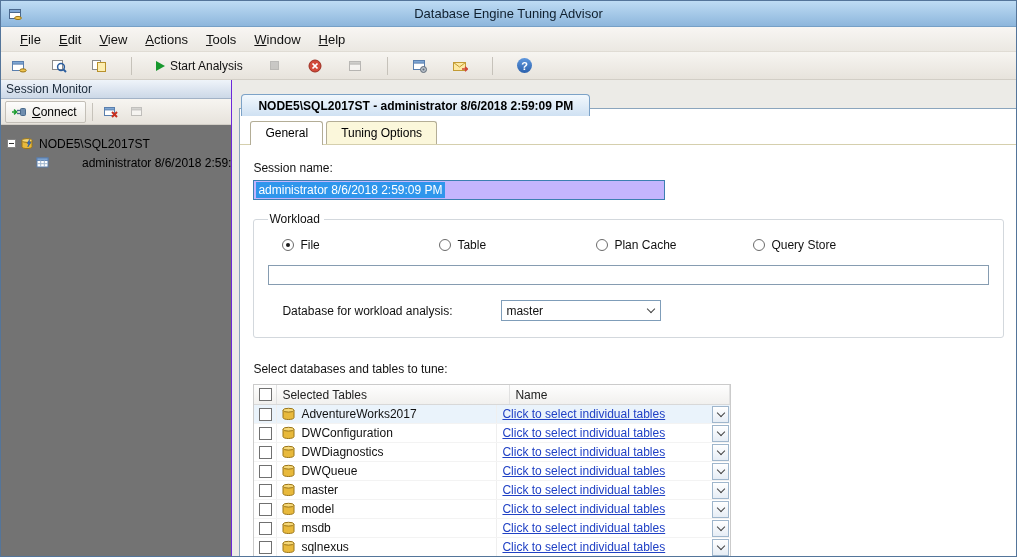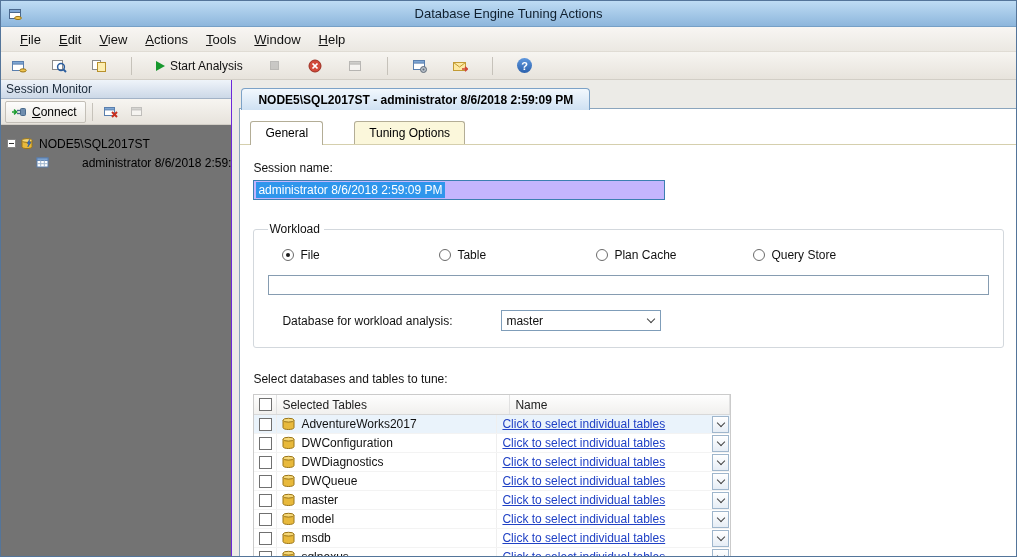--- a/index.html
+++ b/index.html
@@ -38,33 +38,33 @@
   .connect-btn .lbl::first-letter { text-decoration:underline; }
   .tree { flex:1; background:#737373; padding-top:9px; font-size:12px; overflow:hidden; }
   .tree-row { display:flex; align-items:center; height:19px; gap:4px; padding-left:6px; white-space:nowrap; overflow:hidden; }
   .tree-row.child { padding-left:35px;gap:32px; }
   .expander { width:9px; height:9px; border:1px solid #848484; background:#fff; position:relative; flex:0 0 auto; }
   .expander::after { content:""; position:absolute; left:1px; top:3px; width:5px; height:1px; background:#333; }
 
   
   .main { flex:1; background:#ecebe7; display:flex; flex-direction:column; overflow:hidden; }
   .doc-tab-row { flex:0 0 25px; display:flex; align-items:flex-end; padding-left:9px; margin-top:3px; }
-  .doc-tab { background:linear-gradient(#f2f8fd,#cfe1f3); border:1px solid #7ca2c7; border-bottom:none; border-radius:4px 4px 0 0; font-weight:bold; font-size:12px; padding:4px 16px 3px; position:relative; top:2px; z-index:2; }
+  .doc-tab { background:linear-gradient(#f2f8fd,#cfe1f3); border:1px solid #7ca2c7; border-bottom:none; border-radius:4px 4px 0 0; font-weight:bold; font-size:12px; padding:4px 16px 3px; position:relative; top:8px; z-index:2; }
   .doc-panel { flex:1; background:#fff; border-top:1px solid #8ba5bd; border-left:1px solid #8ba5bd; margin-left:7px; display:flex; flex-direction:column; overflow:hidden; }
 
-  .subtabs { display:flex; align-items:flex-end; padding:12px 0 0 10px; border-bottom:1px solid #d5cfad;gap:28px; }
+  .subtabs { display:flex; align-items:flex-end; padding:12px 0 0 10px; border-bottom:1px solid #d5cfad; }
   .subtab { font-size:12px; padding:4px 14px; border:1px solid #b3ad96; border-bottom:none; border-radius:3px 3px 0 0; background:#fbf7db; margin-right:3px; cursor:default; }
   .subtab.active { background:#fff; margin-bottom:-1px; padding-bottom:5px; }
 
   .page { flex:1; padding:16px 12px 0 13px; font-size:12px; overflow:hidden; color:#111; }
   .field-label { margin-bottom:5px; }
   .session-input { width:412px; height:20px; border:1px solid #3c7fb1; background:#c4b5fd; display:flex; align-items:center; padding:0 2px; }
   .session-input .sel { background:#2f96ec; color:#fff; padding:1px 2px; line-height:14px; }
 
-  fieldset.groupbox { margin-top:22px; border:1px solid #d3d8dd; border-radius:3px; padding:4px 14px 16px; min-width:0; }
+  fieldset.groupbox { margin-top:12px; border:1px solid #d3d8dd; border-radius:3px; padding:4px 14px 16px; min-width:0; }
   legend { font-size:12px; padding:0 4px 0 1px; }
   .radio-row { display:flex; margin-top:8px; padding-left:14px; }
   .radio-opt { display:flex; align-items:center; gap:6px; width:157px; cursor:default; }
   .radio { width:12px; height:12px; border:1px solid #6b6b6b; border-radius:50%; background:#fff; position:relative; flex:0 0 auto; }
   .radio-opt.checked .radio::after { content:""; position:absolute; left:3px; top:3px; width:4px; height:4px; border-radius:50%; background:#1c1c1c; }
   .file-input { display:block; margin-top:13px; width:100%; height:20px; border:1px solid #869cb1; font-size:12px; padding:0 3px; background:#fff; }
   .db-row { display:flex; align-items:center; margin-top:15px; padding-left:14px; }
   .db-row .dblbl { width:219px; }
   .combo { width:160px; height:21px; border:1px solid #7f9db9; background:#fff; display:flex; align-items:center; cursor:default; }
   .combo-val { flex:1; padding:0 4px; }
@@ -95,21 +95,21 @@
 <div class="window">
 
   <div class="titlebar">
     <span class="app-icon">
       <svg width="16" height="16">
           <rect x="2.5" y="3.5" width="11" height="9" fill="#fff" stroke="#49678c"></rect>
           <rect x="2.5" y="3.5" width="11" height="3" fill="#7fa7d4" stroke="#49678c"></rect>
           <ellipse cx="11" cy="12" rx="3.4" ry="1.6" fill="#f0c54f" stroke="#9a7417"></ellipse>
         </svg>
     </span>
-    <span class="title">Database Engine Tuning Actions</span>
+    <span class="title">Database Engine Tuning Advisor</span>
   </div>
 
   <div class="menubar">
     <span class="menu-item">File</span>
     <span class="menu-item">Edit</span>
     <span class="menu-item">View</span>
     <span class="menu-item">Actions</span>
     <span class="menu-item">Tools</span>
     <span class="menu-item">Window</span>
     <span class="menu-item">Help</span>

